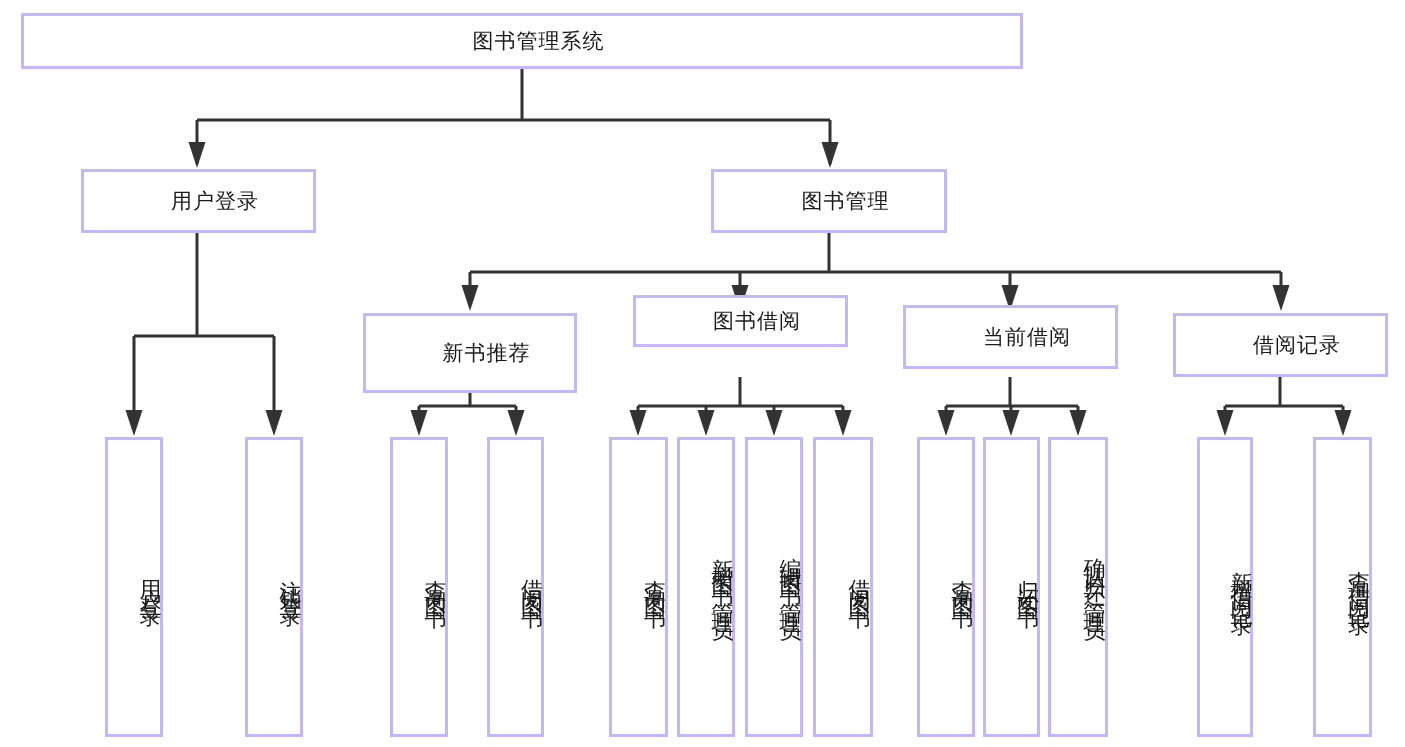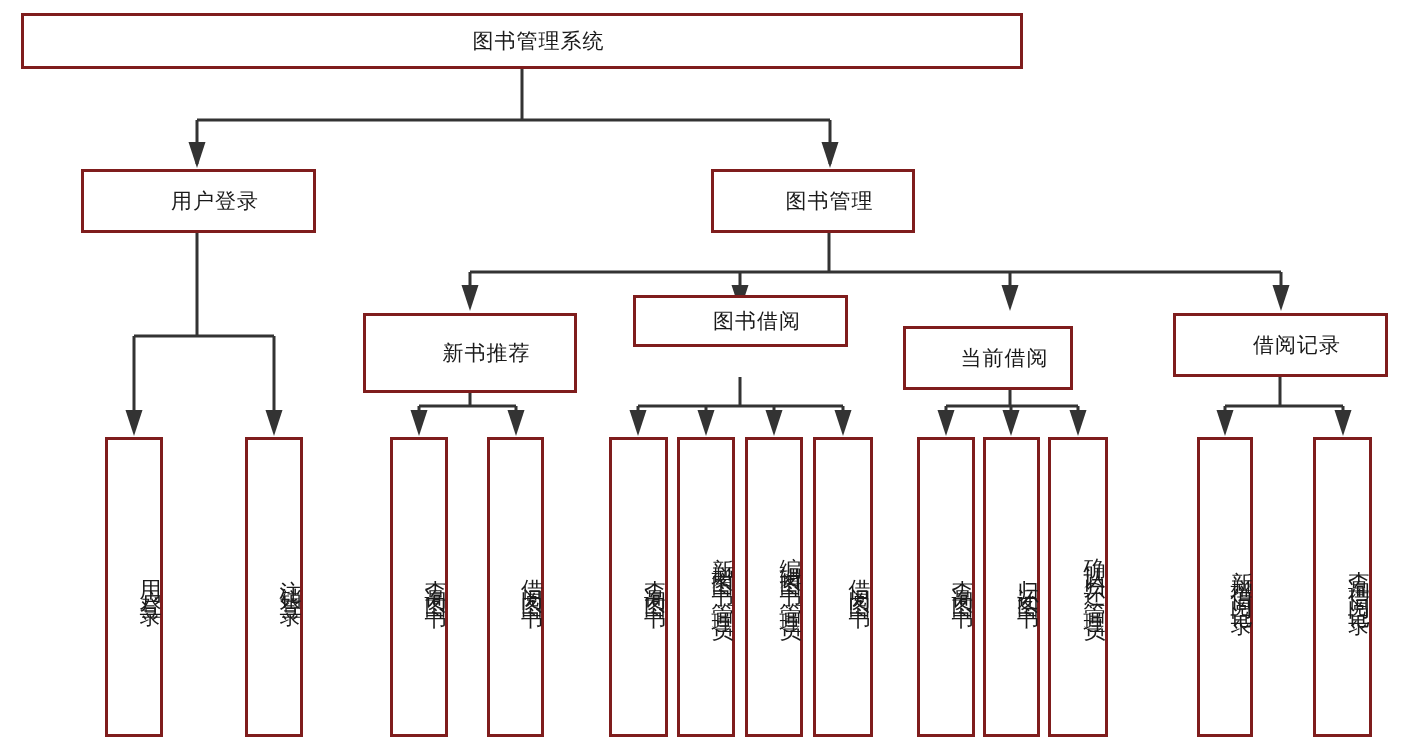--- a/index.html
+++ b/index.html
@@ -19,21 +19,21 @@
     position: absolute;
     left: 0; top: 0;
     width: 1405px;
     height: 747px;
     z-index: 1;
   }
   .box {
     position: absolute;
     box-sizing: border-box;
     background: #ffffff;
-    border: 3px solid #7f1d1d;
+    border: 3px solid #c4b5fd;
     display: flex;
     align-items: center;
     justify-content: center;
     z-index: 2;
     padding-left: 33px;
   }
   .hbox .lbl {
     font-size: 21px;
     letter-spacing: 1px;
     color: #1a1a1a;
@@ -114,31 +114,31 @@
     </g>
   </svg>
 
   <div class="box hbox" style="left:21px;top:13px;width:1002px;height:56px">
     <span class="lbl">图书管理系统</span>
   </div>
 
   <div class="box hbox" style="left:81px;top:169px;width:235px;height:64px">
     <span class="lbl">用户登录</span>
   </div>
-  <div class="box hbox" style="left:711px;top:169px;width:204px;height:64px">
+  <div class="box hbox" style="left:711px;top:169px;width:236px;height:64px">
     <span class="lbl">图书管理</span>
   </div>
 
   <div class="box hbox" style="left:363px;top:313px;width:214px;height:80px">
     <span class="lbl">新书推荐</span>
   </div>
   <div class="box hbox" style="left:633px;top:295px;width:215px;height:52px">
     <span class="lbl">图书借阅</span>
   </div>
-  <div class="box hbox" style="left:903px;top:326px;width:170px;height:64px">
+  <div class="box hbox" style="left:903px;top:305px;width:215px;height:64px">
     <span class="lbl">当前借阅</span>
   </div>
   <div class="box hbox" style="left:1173px;top:313px;width:215px;height:64px">
     <span class="lbl">借阅记录</span>
   </div>
 
   <div class="box vbox" style="left:105px;top:437px;width:58px;height:300px">
     <span class="vlbl">用户登录</span>
   </div>
   <div class="box vbox" style="left:245px;top:437px;width:58px;height:300px">

